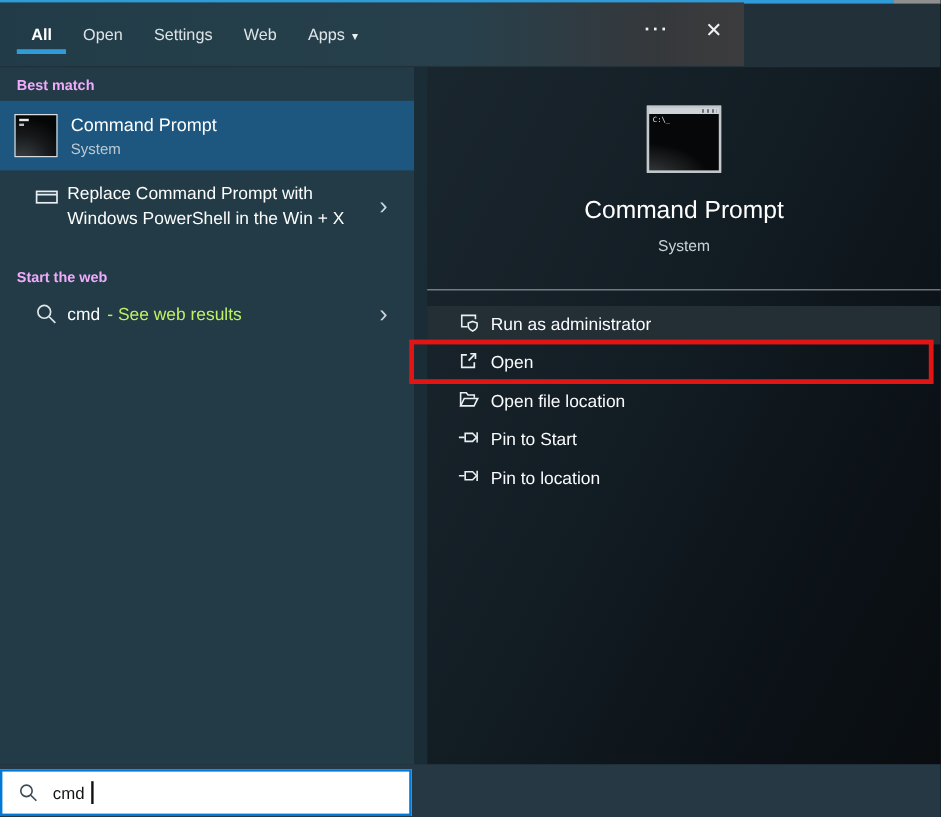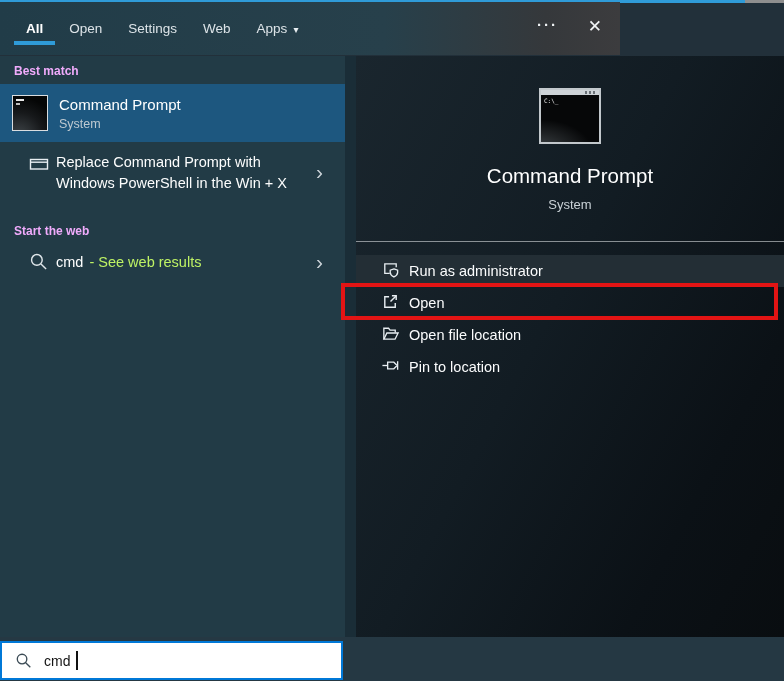--- a/index.html
+++ b/index.html
@@ -193,20 +193,30 @@
       <div class="action-row">
         <span class="action-icon">
           <svg width="19" height="19" viewBox="0 0 20 20" fill="none" stroke="#e8eef2" stroke-width="1.4">
             <path d="M3 16V4.5h5l1.5 2H15V9"></path>
               <path d="M3 16l3.2-6.5H18L14.8 16z"></path>
           </svg>
         </span>
         <span class="action-label">Open file location</span>
       </div>
 
+      <div class="action-row">
+        <span class="action-icon">
+          <svg width="19" height="19" viewBox="0 0 20 20" fill="none" stroke="#e8eef2" stroke-width="1.4">
+            <line x1="1.5" y1="10" x2="6.5" y2="10"></line>
+            <path d="M7 6.5h6.5L17 10l-3.5 3.5H7z"></path>
+              <line x1="17.5" y1="5.5" x2="17.5" y2="14.5"></line>
+          </svg>
+        </span>
+        <span class="action-label">Pin to Start</span>
+      </div>
 
       <div class="action-row">
         <span class="action-icon">
           <svg width="19" height="19" viewBox="0 0 20 20" fill="none" stroke="#e8eef2" stroke-width="1.4">
             <line x1="1.5" y1="10" x2="6.5" y2="10"></line>
             <path d="M7 6.5h6.5L17 10l-3.5 3.5H7z"></path>
               <line x1="17.5" y1="5.5" x2="17.5" y2="14.5"></line>
           </svg>
         </span>
         <span class="action-label">Pin to location</span>

